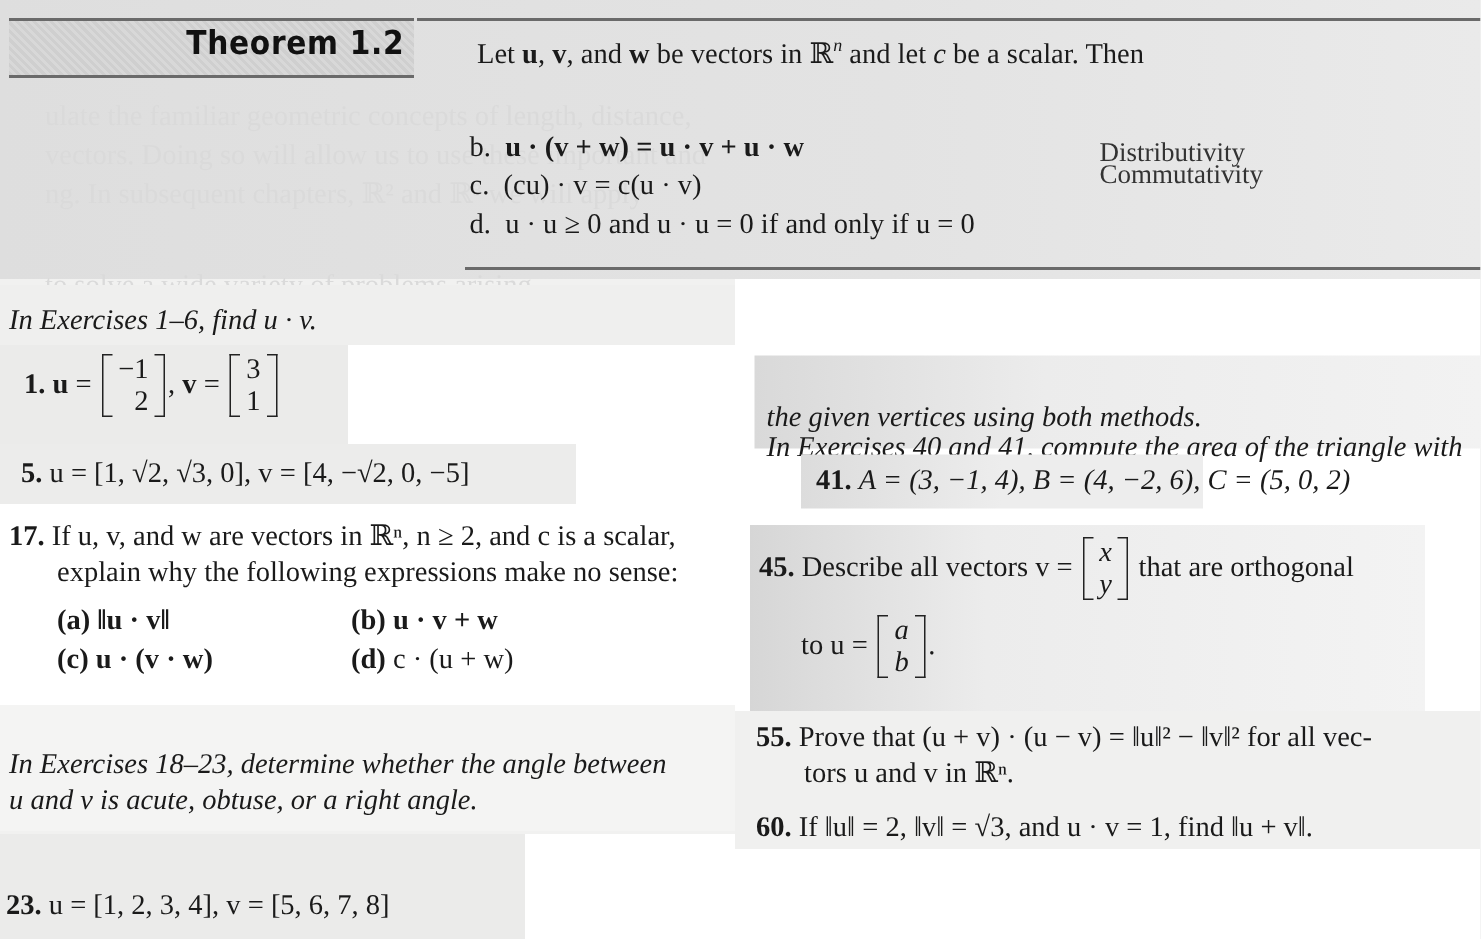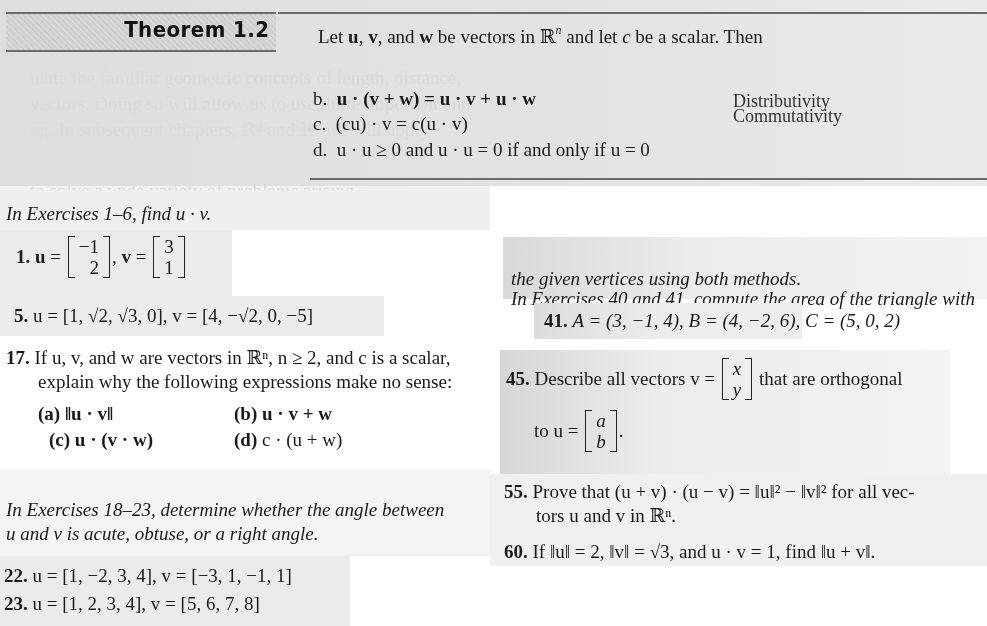--- a/index.html
+++ b/index.html
@@ -124,37 +124,34 @@
   <div class="abs txt" style="left:6px;top:10px;">
     <span class="bold">17.</span>&nbsp;<span>If u, v, and w are vectors in ℝⁿ, n ≥ 2, and c is a scalar,</span>
   </div>
   <div class="abs txt" style="left:38px;top:34px;">explain why the following expressions make no sense:</div>
   <div class="abs txt" style="left:38px;top:66px;">
     <span class="bold">(a)</span>&nbsp;<span class="vec">‖u · v‖</span>
   </div>
   <div class="abs txt" style="left:234px;top:66px;">
     <span class="bold">(b)</span>&nbsp;<span class="vec">u · v + w</span>
   </div>
-  <div class="abs txt" style="left:38px;top:92px;margin-left:11px;">
+  <div class="abs txt" style="left:38px;top:92px;">
     <span class="bold">(c)</span>&nbsp;<span class="vec">u · (v · w)</span>
   </div>
   <div class="abs txt" style="left:234px;top:92px;">
     <span class="bold">(d)</span>&nbsp;<span>c · (u + w)</span>
   </div>
 </div>
 
 <div class="panel" style="left:0;top:470px;width:490px;height:84px;background:#f4f4f3;">
   <div class="abs txt ital" style="left:6px;top:28px;">In Exercises 18–23, determine whether the angle between</div>
   <div class="abs txt ital" style="left:6px;top:52px;">u and v is acute, obtuse, or a right angle.</div>
 </div>
 
 <div class="panel" style="left:0;top:556px;width:350px;height:70px;background:#ebebea;">
-  <div class="abs txt" style="left:4px;top:8px;">
-    <span class="bold">22.</span>&nbsp;<span>u = [1, −2, 3, 4], v = [−3, 1, −1, 1]</span>
-  </div>
   <div class="abs txt" style="left:4px;top:36px;">
     <span class="bold">23.</span>&nbsp;<span>u = [1, 2, 3, 4], v = [5, 6, 7, 8]</span>
   </div>
 </div>
 <div class="panel" style="left:350px;top:556px;width:140px;height:70px;background:#ffffff;"></div>
 
 <div class="panel" style="left:490px;top:186px;width:497px;height:440px;background:#ffffff;"></div>
 
 <div class="panel" style="left:503px;top:237px;width:484px;height:62px;background:linear-gradient(90deg,#d9d9d9,#ececec 40%,#f2f2f2);">
   <div class="abs txt ital" style="left:8px;top:6px;margin-top:44px;">In Exercises 40 and 41, compute the area of the triangle with</div>

